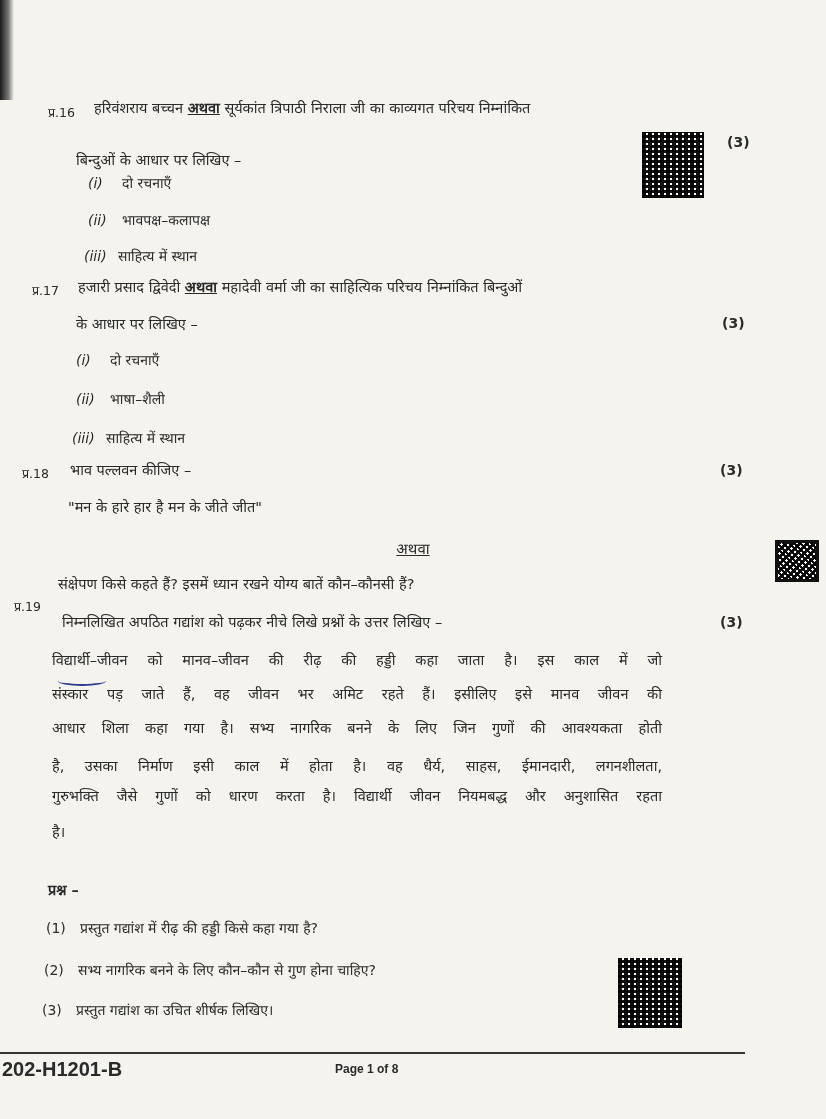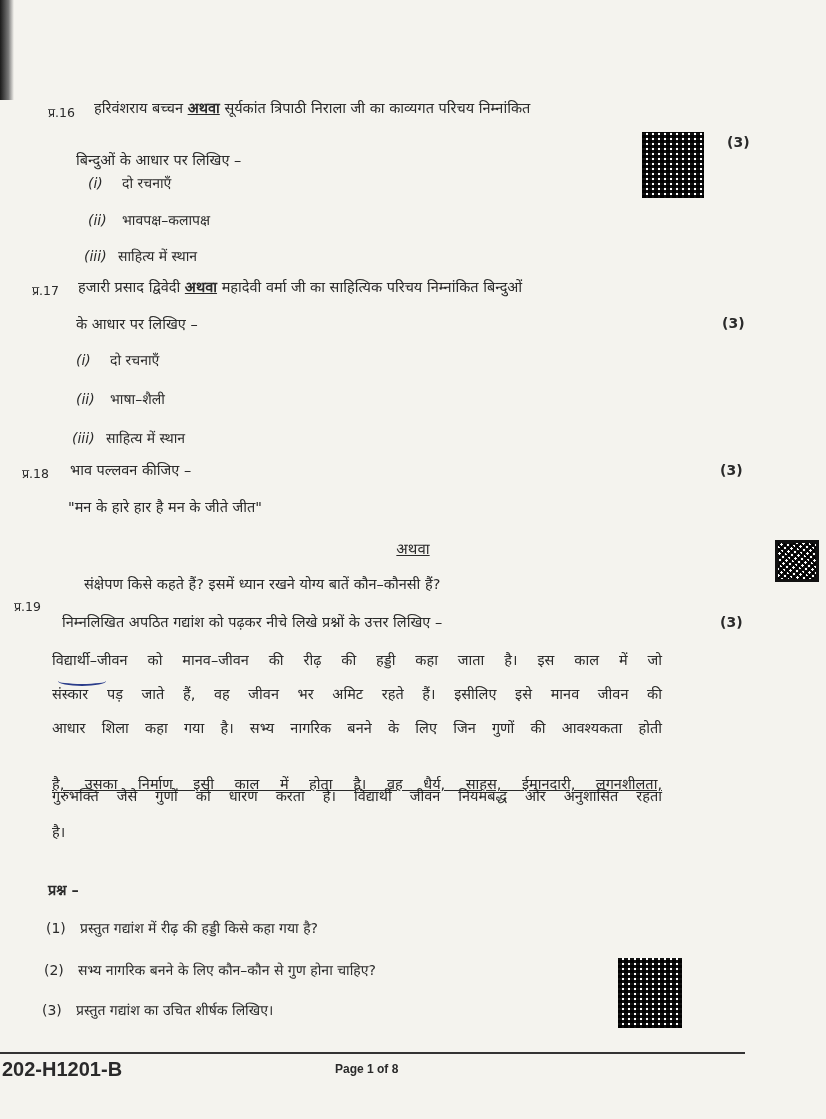--- a/index.html
+++ b/index.html
@@ -59,31 +59,31 @@
 <div class="sub" style="left:76px;top:350px;"><span class="roman">(i)</span><span>दो रचनाएँ</span></div>
 <div class="sub" style="left:76px;top:389px;"><span class="roman">(ii)</span><span>भाषा–शैली</span></div>
 <div class="sub" style="left:72px;top:428px;"><span class="roman">(iii)</span><span>साहित्य में स्थान</span></div>
 
 <div class="qnum" style="left:22px;top:465px;">प्र.18</div>
 <div class="line" style="left:70px;top:460px;">भाव पल्लवन कीजिए –</div>
 <div class="marks" style="left:720px;top:462px;">(3)</div>
 <div class="line" style="left:68px;top:497px;">"मन के हारे हार है मन के जीते जीत"</div>
 <div class="center" style="top:538px;"><span class="u" style="font-weight:normal;">अथवा</span></div>
 <div class="qr" style="left:775px;top:540px;width:38px;height:36px;"></div>
-<div class="line" style="left:58px;top:574px;margin-left:26px;">संक्षेपण किसे कहते हैं? इसमें ध्यान रखने योग्य बातें कौन–कौनसी हैं?</div>
+<div class="line" style="left:58px;top:574px;">संक्षेपण किसे कहते हैं? इसमें ध्यान रखने योग्य बातें कौन–कौनसी हैं?</div>
 
 <div class="qnum" style="left:14px;top:582px;margin-top:16px;">प्र.19</div>
 <div class="line" style="left:62px;top:612px;">निम्नलिखित अपठित गद्यांश को पढ़कर नीचे लिखे प्रश्नों के उत्तर लिखिए –</div>
 <div class="marks" style="left:720px;top:614px;">(3)</div>
 
 <div class="para" style="top:644px;">विद्यार्थी–जीवन को मानव–जीवन की रीढ़ की हड्डी कहा जाता है। इस काल में जो</div>
 <div class="pen-mark"></div>
 <div class="para" style="top:678px;">संस्कार पड़ जाते हैं, वह जीवन भर अमिट रहते हैं। इसीलिए इसे मानव जीवन की</div>
 <div class="para" style="top:712px;">आधार शिला कहा गया है। सभ्य नागरिक बनने के लिए जिन गुणों की आवश्यकता होती</div>
-<div class="para" style="top:768px;text-decoration:underline;">है, उसका निर्माण इसी काल में होता है। वह धैर्य, साहस, ईमानदारी, लगनशीलता,</div>
+<div class="para" style="top:750px;">है, उसका निर्माण इसी काल में होता है। वह धैर्य, साहस, ईमानदारी, लगनशीलता,</div>
 <div class="para" style="top:780px;">गुरुभक्ति जैसे गुणों को धारण करता है। विद्यार्थी जीवन नियमबद्ध और अनुशासित रहता</div>
 <div class="para para-last" style="top:816px;">है।</div>
 
 <div class="line" style="left:48px;top:880px;font-weight:bold;">प्रश्न –</div>
 <div class="sub" style="left:46px;top:918px;"><span class="roman" style="font-style:normal;">(1)</span><span>प्रस्तुत गद्यांश में रीढ़ की हड्डी किसे कहा गया है?</span></div>
 <div class="sub" style="left:44px;top:960px;"><span class="roman" style="font-style:normal;">(2)</span><span>सभ्य नागरिक बनने के लिए कौन–कौन से गुण होना चाहिए?</span></div>
 <div class="sub" style="left:42px;top:1000px;"><span class="roman" style="font-style:normal;">(3)</span><span>प्रस्तुत गद्यांश का उचित शीर्षक लिखिए।</span></div>
 <div class="code" style="left:618px;top:958px;width:64px;height:70px;"></div>
 
 <div class="footer-rule"></div>

